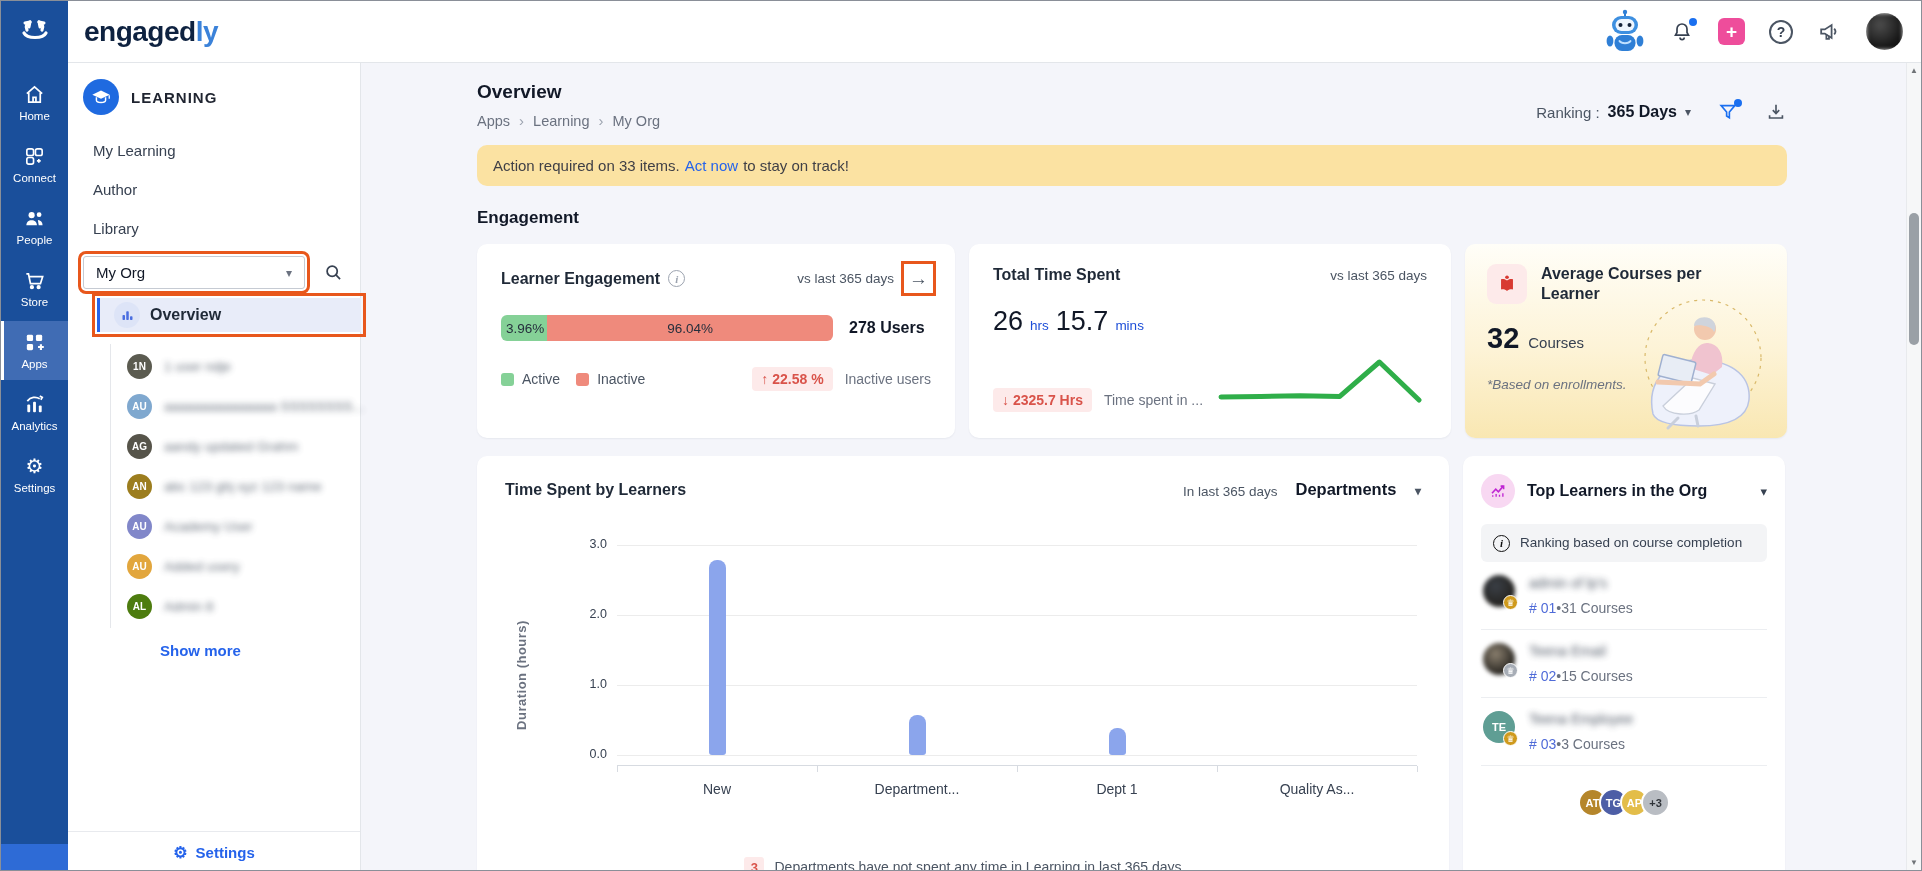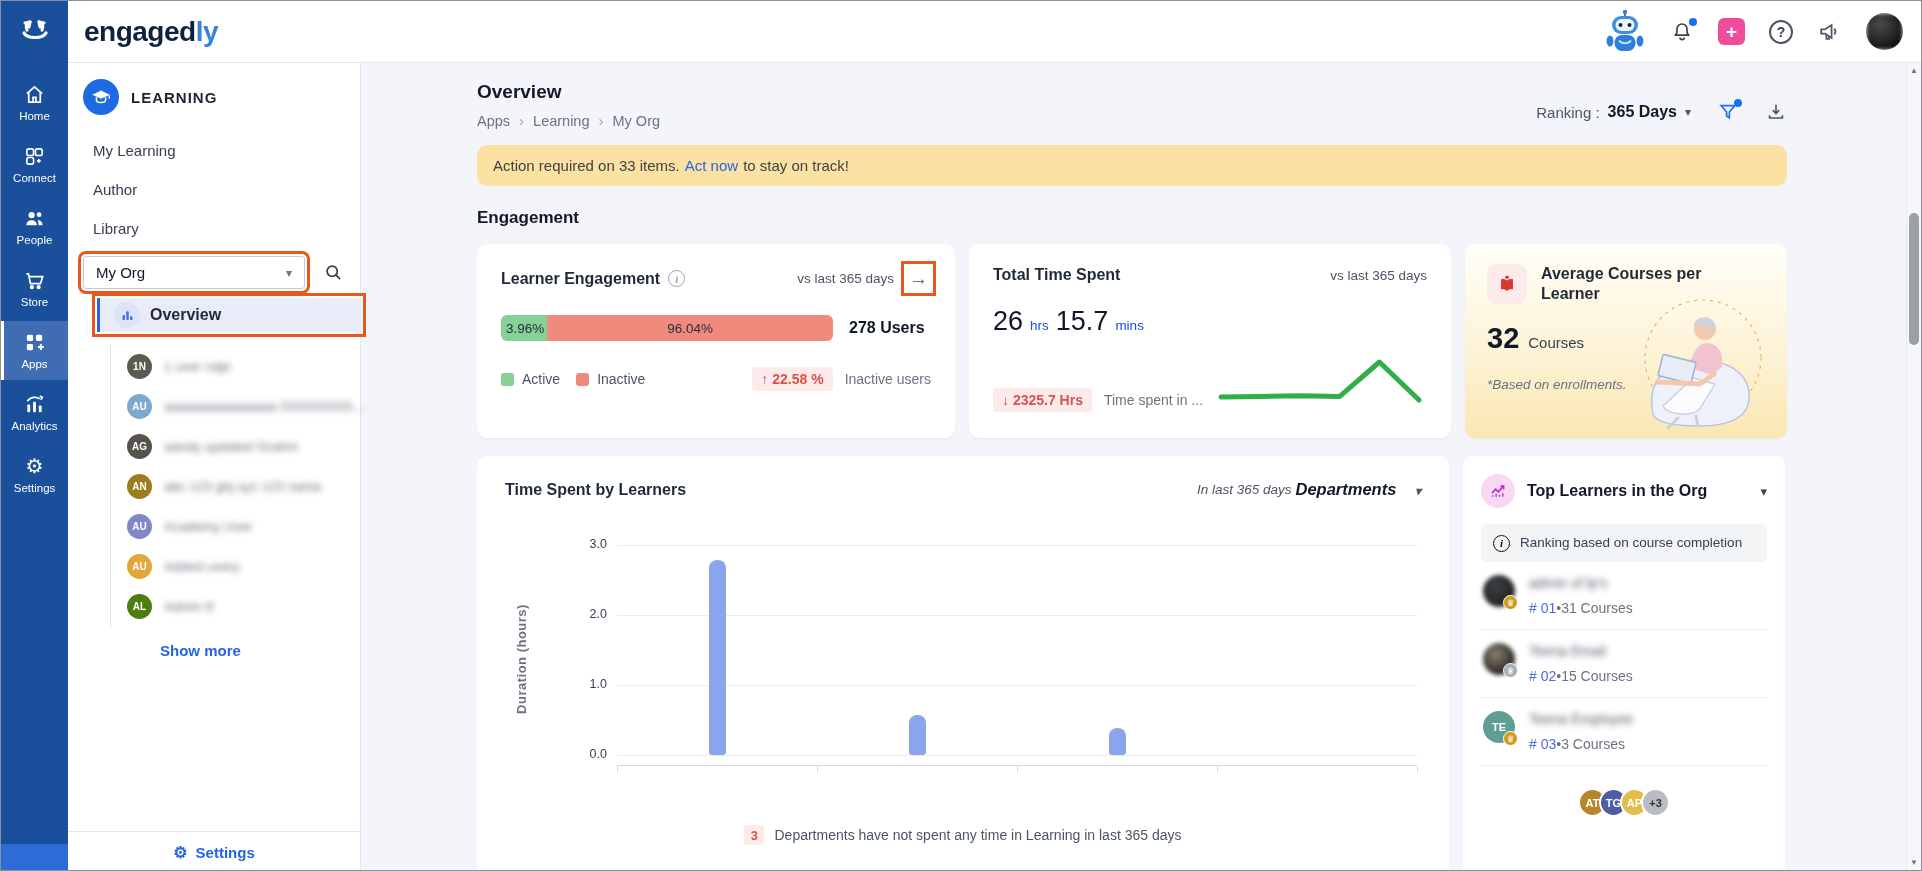--- a/index.html
+++ b/index.html
@@ -116,21 +116,21 @@
   .avg-title{font-size:16px;font-weight:700;color:#1f2937;width:180px;line-height:1.25;}
   .avg-val{margin-top:18px;display:flex;align-items:baseline;gap:9px;}
   .avg-num{font-size:29px;font-weight:700;color:#111827;}
   .avg-unit{font-size:15px;color:#374151;}
   .avg-note{margin-top:22px;font-size:13.5px;font-style:italic;color:#6b7280;}
   .illus{position:absolute;right:4px;bottom:2px;}
 
   .bottom-row{display:flex;gap:14px;margin-top:18px;}
   .card-chart{width:972px;height:492px;padding:24px 28px;}
   .chart-head{display:flex;align-items:center;}
-  .chart-right{margin-left:auto;display:flex;align-items:center;gap:4px;font-style:italic;}
+  .chart-right{margin-left:auto;display:flex;align-items:flex-end;gap:18px;}
   .group-by{font-size:16.5px;font-weight:700;color:#111827;cursor:pointer;}
   .plot-wrap{position:relative;margin:46px 0 0 112px;width:800px;}
   .plot{position:relative;height:210px;}
   .gridline{position:absolute;left:0;width:100%;height:1px;background:#ececec;}
   .ytick{position:absolute;left:-44px;width:34px;text-align:right;font-size:12.5px;color:#374151;}
   .chart-bar{position:absolute;bottom:0;width:17px;background:#8ba5ec;border-radius:8px 8px 3px 3px;}
   .y-title{position:absolute;left:-96px;top:50%;transform:translate(-50%,-50%) rotate(-90deg);transform-origin:center;
            font-size:13px;font-weight:700;letter-spacing:.5px;color:#6b7280;white-space:nowrap;}
   .axis{position:relative;height:8px;border-top:1px solid #d7dbe1;margin-top:10px;}
   .axis-tick{position:absolute;top:0;width:1px;height:6px;background:#d7dbe1;}
@@ -524,20 +524,26 @@
                 <div class="chart-bar" style="left: 291.5px; height: 39.9px; background: rgb(139, 165, 236);"></div>
                 <div class="chart-bar" style="left: 491.5px; height: 26.6px; background: rgb(139, 165, 236);"></div>
               </div>
             <div class="axis">
                 <div class="axis-tick" style="left: 0px;"></div>
                 <div class="axis-tick" style="left: 200px;"></div>
                 <div class="axis-tick" style="left: 400px;"></div>
                 <div class="axis-tick" style="left: 600px;"></div>
                 <div class="axis-tick" style="left: 800px;"></div>
               </div>
+            <div class="xlabels">
+                <div class="xlabel" style="left: 10px;">New</div>
+                <div class="xlabel" style="left: 210px;">Department...</div>
+                <div class="xlabel" style="left: 410px;">Dept 1</div>
+                <div class="xlabel" style="left: 610px;">Quality As...</div>
+              </div>
           </div>
           <div class="chart-footer">
             <span class="count-badge">3</span>
             <span>Departments have not spent any time in Learning in last 365 days</span>
           </div>
         </section>
 
         <section class="card card-learners">
           <div class="tl-head">
             <span class="tl-icon-bub">

